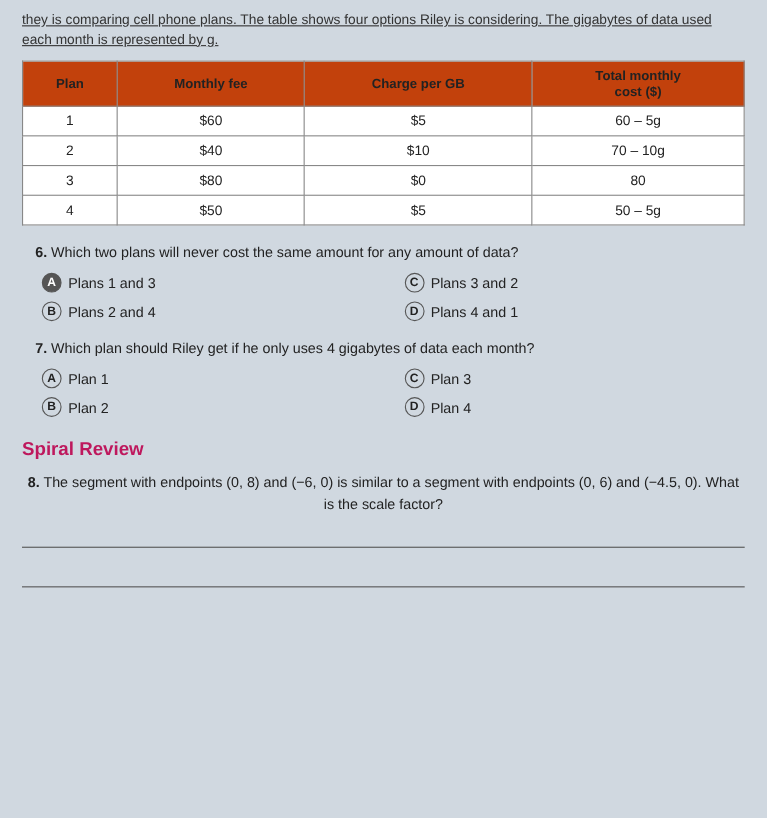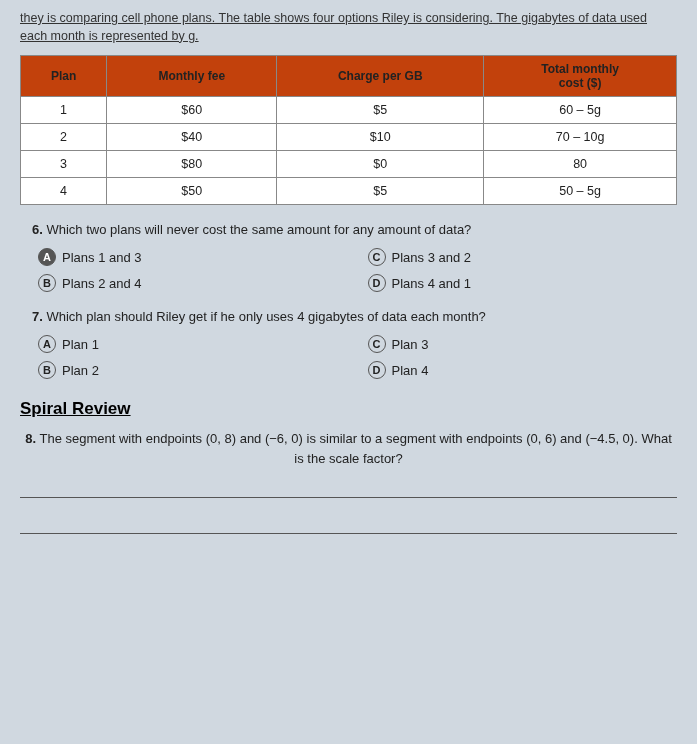--- a/index.html
+++ b/index.html
@@ -73,23 +73,22 @@
       font-weight: bold;
       flex-shrink: 0;
     }
     .circle-label.filled {
       background: #555;
       color: #fff;
     }
     .spiral-review-title {
       font-size: 17px;
       font-weight: bold;
-      color: #000000;
+      color: #be185d;
       margin: 18px 0 10px 0;
-      text-decoration: underline;
     }
     .long-question {
       font-size: 13px;
       line-height: 1.5;
       margin-bottom: 4px;
       text-align: center;
     }
     .answer-line {
       border-bottom: 1px solid #555;
       height: 22px;

